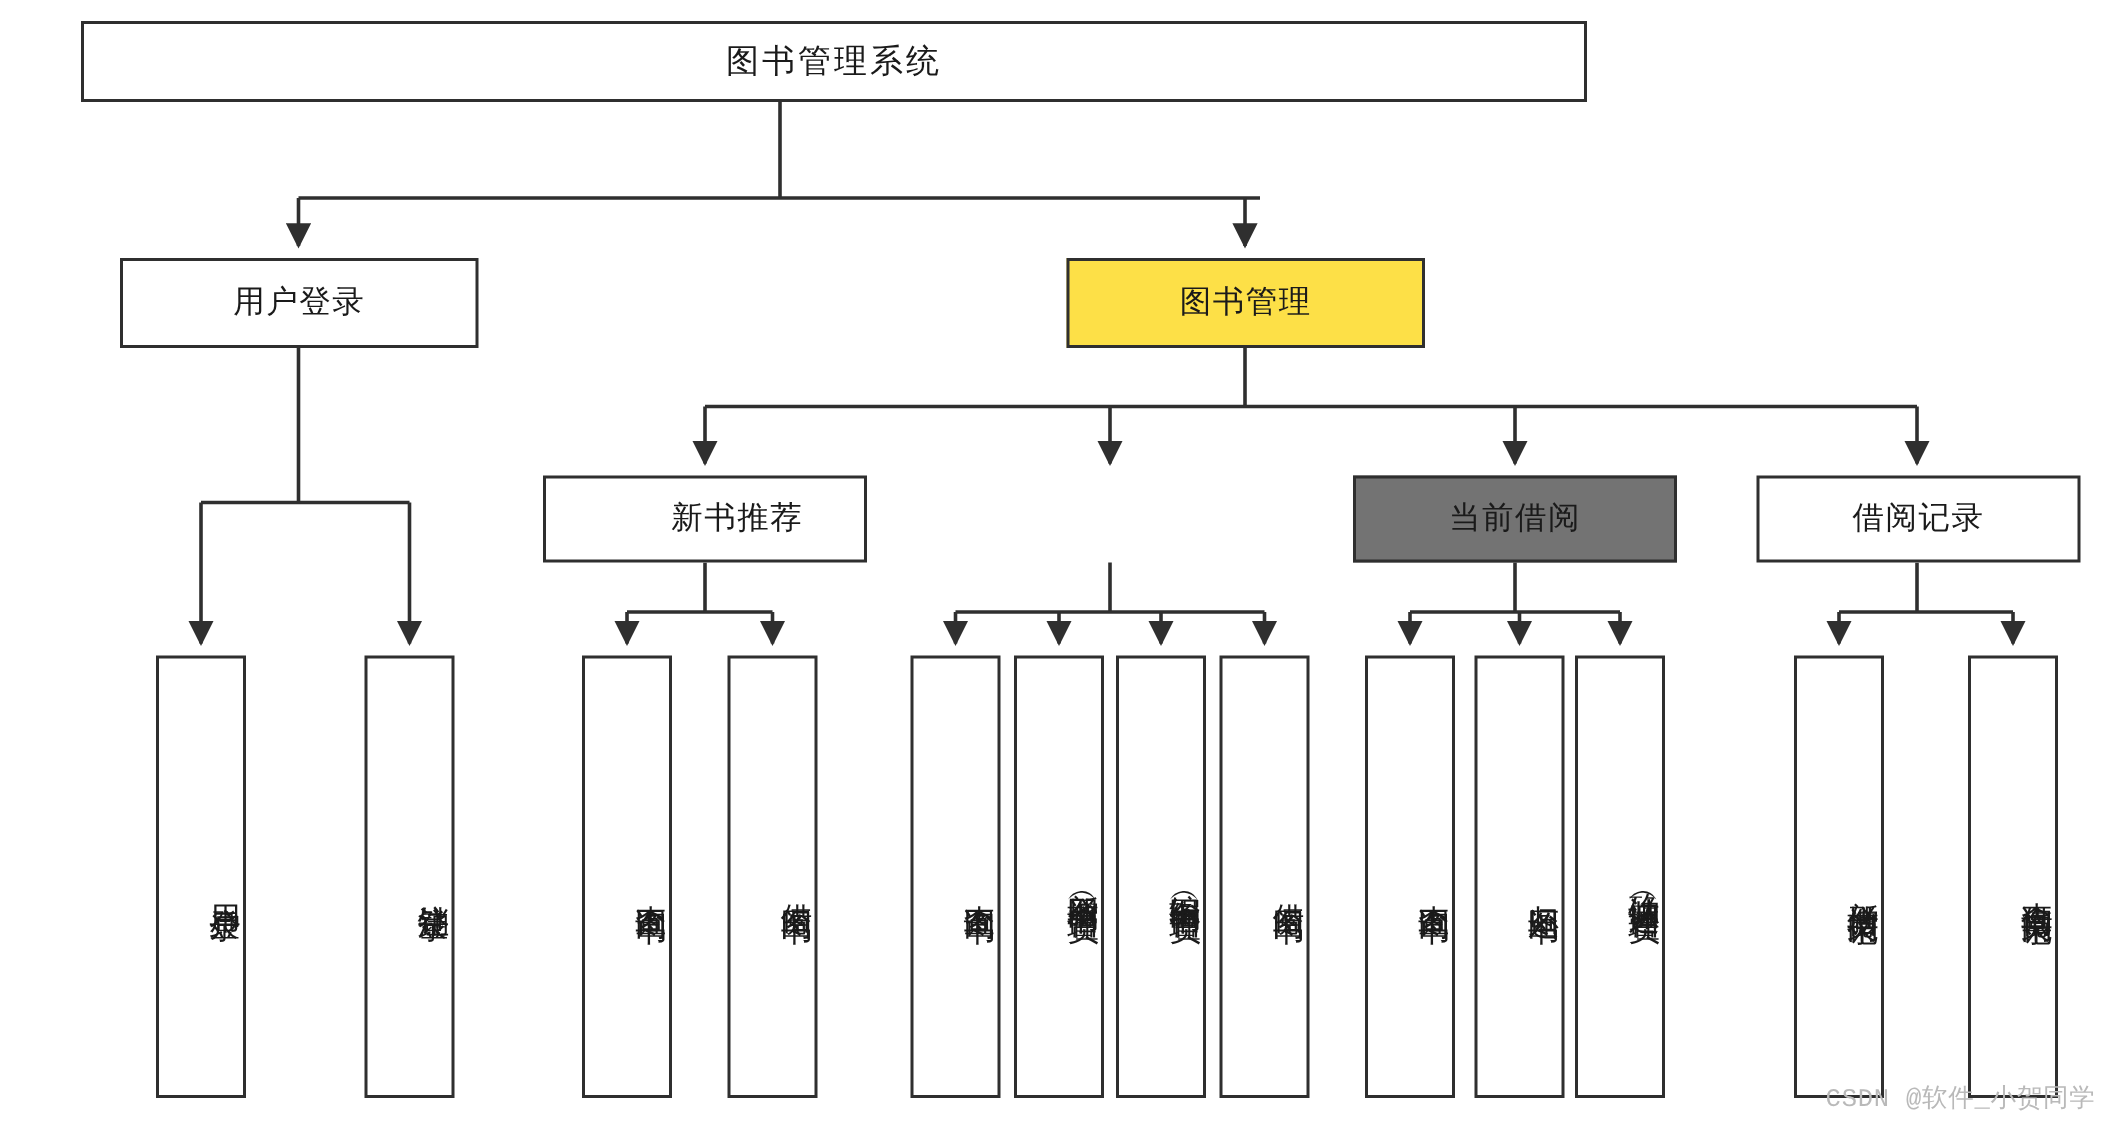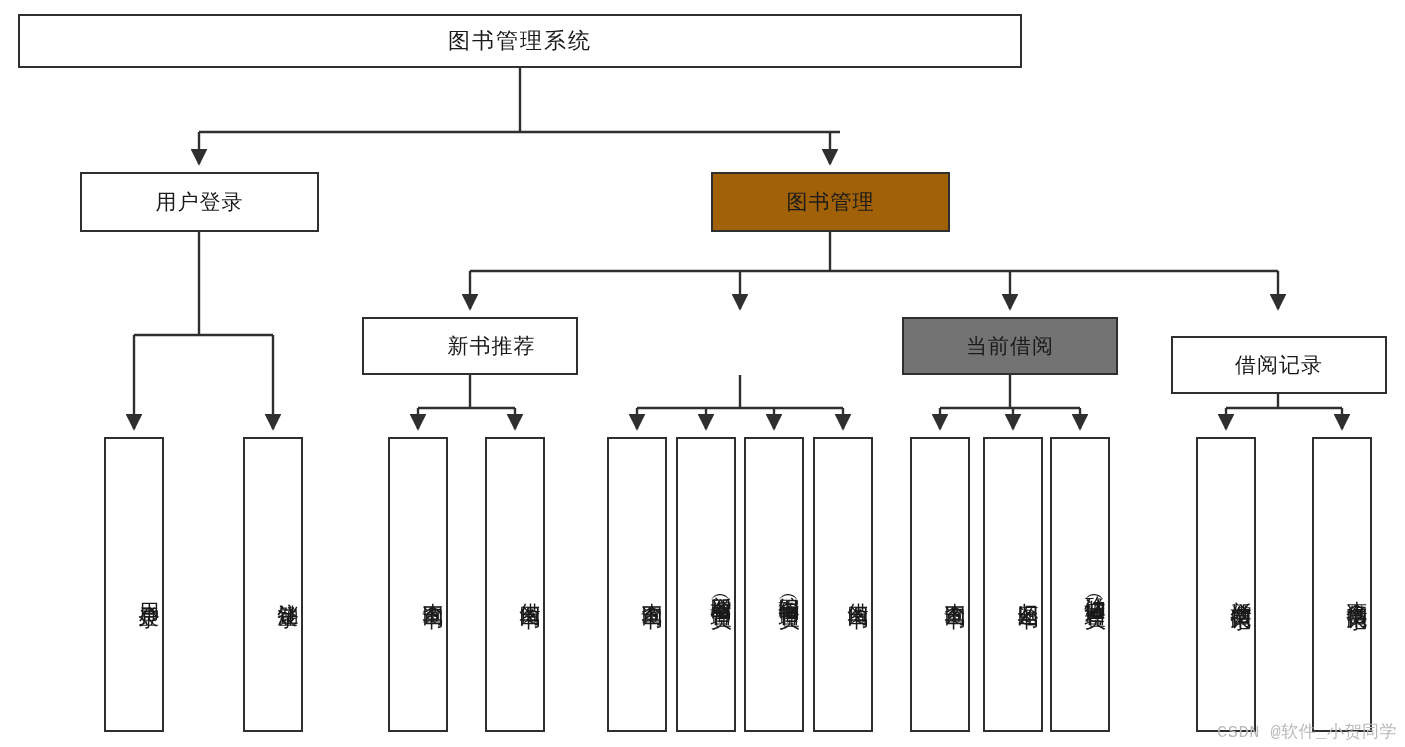--- a/index.html
+++ b/index.html
@@ -52,20 +52,21 @@
     align-items: flex-start;
     justify-content: center;
     padding-top: 10px;
   }
   .node.v.tall {
     padding-top: 6px;
   }
   .node.root {
     font-size: 22px;
     letter-spacing: 2px;
+    margin-left: 36px;
   }
   #watermark {
     position: absolute;
     right: 8px;
     bottom: 4px;
     font-size: 17px;
     color: #b9b9b9;
     letter-spacing: 0.5px;
     z-index: 5;
     white-space: nowrap;
@@ -124,25 +125,25 @@
       <path d="M 1278 375 L 1278 408"></path>
       <path d="M 1226 408 L 1342 408"></path>
       <path d="M 1226 408 L 1226 429" marker-end="url(#arrow)"></path>
       <path d="M 1342 408 L 1342 429" marker-end="url(#arrow)"></path>
     </g>
   </svg>
 
   <div class="node h root" style="left: 18px; top: 14px; width: 1004px; height: 54px; border-color: rgb(47, 47, 47); background: rgb(255, 255, 255); color: rgb(26, 26, 26);">图书管理系统</div>
 
   <div class="node h" style="left: 80px; top: 172px; width: 239px; height: 60px; border-color: rgb(47, 47, 47); background: rgb(255, 255, 255); color: rgb(26, 26, 26);">用户登录</div>
-  <div class="node h" style="left: 711px; top: 172px; width: 239px; height: 60px; border-color: rgb(47, 47, 47); background: #a16207; color: rgb(26, 26, 26);">图书管理</div>
+  <div class="node h" style="left: 711px; top: 172px; width: 239px; height: 60px; border-color: rgb(47, 47, 47); background: #fde047; color: rgb(26, 26, 26);">图书管理</div>
 
   <div class="node h" style="left: 362px; top: 317px; width: 216px; height: 58px; border-color: rgb(47, 47, 47); background: rgb(255, 255, 255); color: rgb(26, 26, 26); padding-left: 43px;">新书推荐</div>
   <div class="node h" style="left: 902px; top: 317px; width: 216px; height: 58px; border-color: rgb(47, 47, 47); background: #737373; color: rgb(26, 26, 26);">当前借阅</div>
-  <div class="node h" style="left: 1171px; top: 317px; width: 216px; height: 58px; border-color: rgb(47, 47, 47); background: rgb(255, 255, 255); color: rgb(26, 26, 26); margin-top: 19px;">借阅记录</div>
+  <div class="node h" style="left: 1171px; top: 317px; width: 216px; height: 58px; border-color: rgb(47, 47, 47); background: rgb(255, 255, 255); color: rgb(26, 26, 26);">借阅记录</div>
 
   <div class="node v" style="left: 104px; top: 437px; width: 60px; height: 295px; border-color: rgb(47, 47, 47); background: rgb(255, 255, 255); color: rgb(26, 26, 26);">用户登录</div>
   <div class="node v" style="left: 243px; top: 437px; width: 60px; height: 295px; border-color: rgb(47, 47, 47); background: rgb(255, 255, 255); color: rgb(26, 26, 26);">注销登录</div>
   <div class="node v" style="left: 388px; top: 437px; width: 60px; height: 295px; border-color: rgb(47, 47, 47); background: rgb(255, 255, 255); color: rgb(26, 26, 26);">查询图书</div>
   <div class="node v" style="left: 485px; top: 437px; width: 60px; height: 295px; border-color: rgb(47, 47, 47); background: rgb(255, 255, 255); color: rgb(26, 26, 26);">借阅图书</div>
   <div class="node v" style="left: 607px; top: 437px; width: 60px; height: 295px; border-color: rgb(47, 47, 47); background: rgb(255, 255, 255); color: rgb(26, 26, 26);">查询图书</div>
   <div class="node v tall" style="left: 676px; top: 437px; width: 60px; height: 295px; border-color: rgb(47, 47, 47); background: rgb(255, 255, 255); color: rgb(26, 26, 26);">新增图书（管理员）</div>
   <div class="node v tall" style="left: 744px; top: 437px; width: 60px; height: 295px; border-color: rgb(47, 47, 47); background: rgb(255, 255, 255); color: rgb(26, 26, 26);">编辑图书（管理员）</div>
   <div class="node v" style="left: 813px; top: 437px; width: 60px; height: 295px; border-color: rgb(47, 47, 47); background: rgb(255, 255, 255); color: rgb(26, 26, 26);">借阅图书</div>
   <div class="node v" style="left: 910px; top: 437px; width: 60px; height: 295px; border-color: rgb(47, 47, 47); background: rgb(255, 255, 255); color: rgb(26, 26, 26);">查询图书</div>

